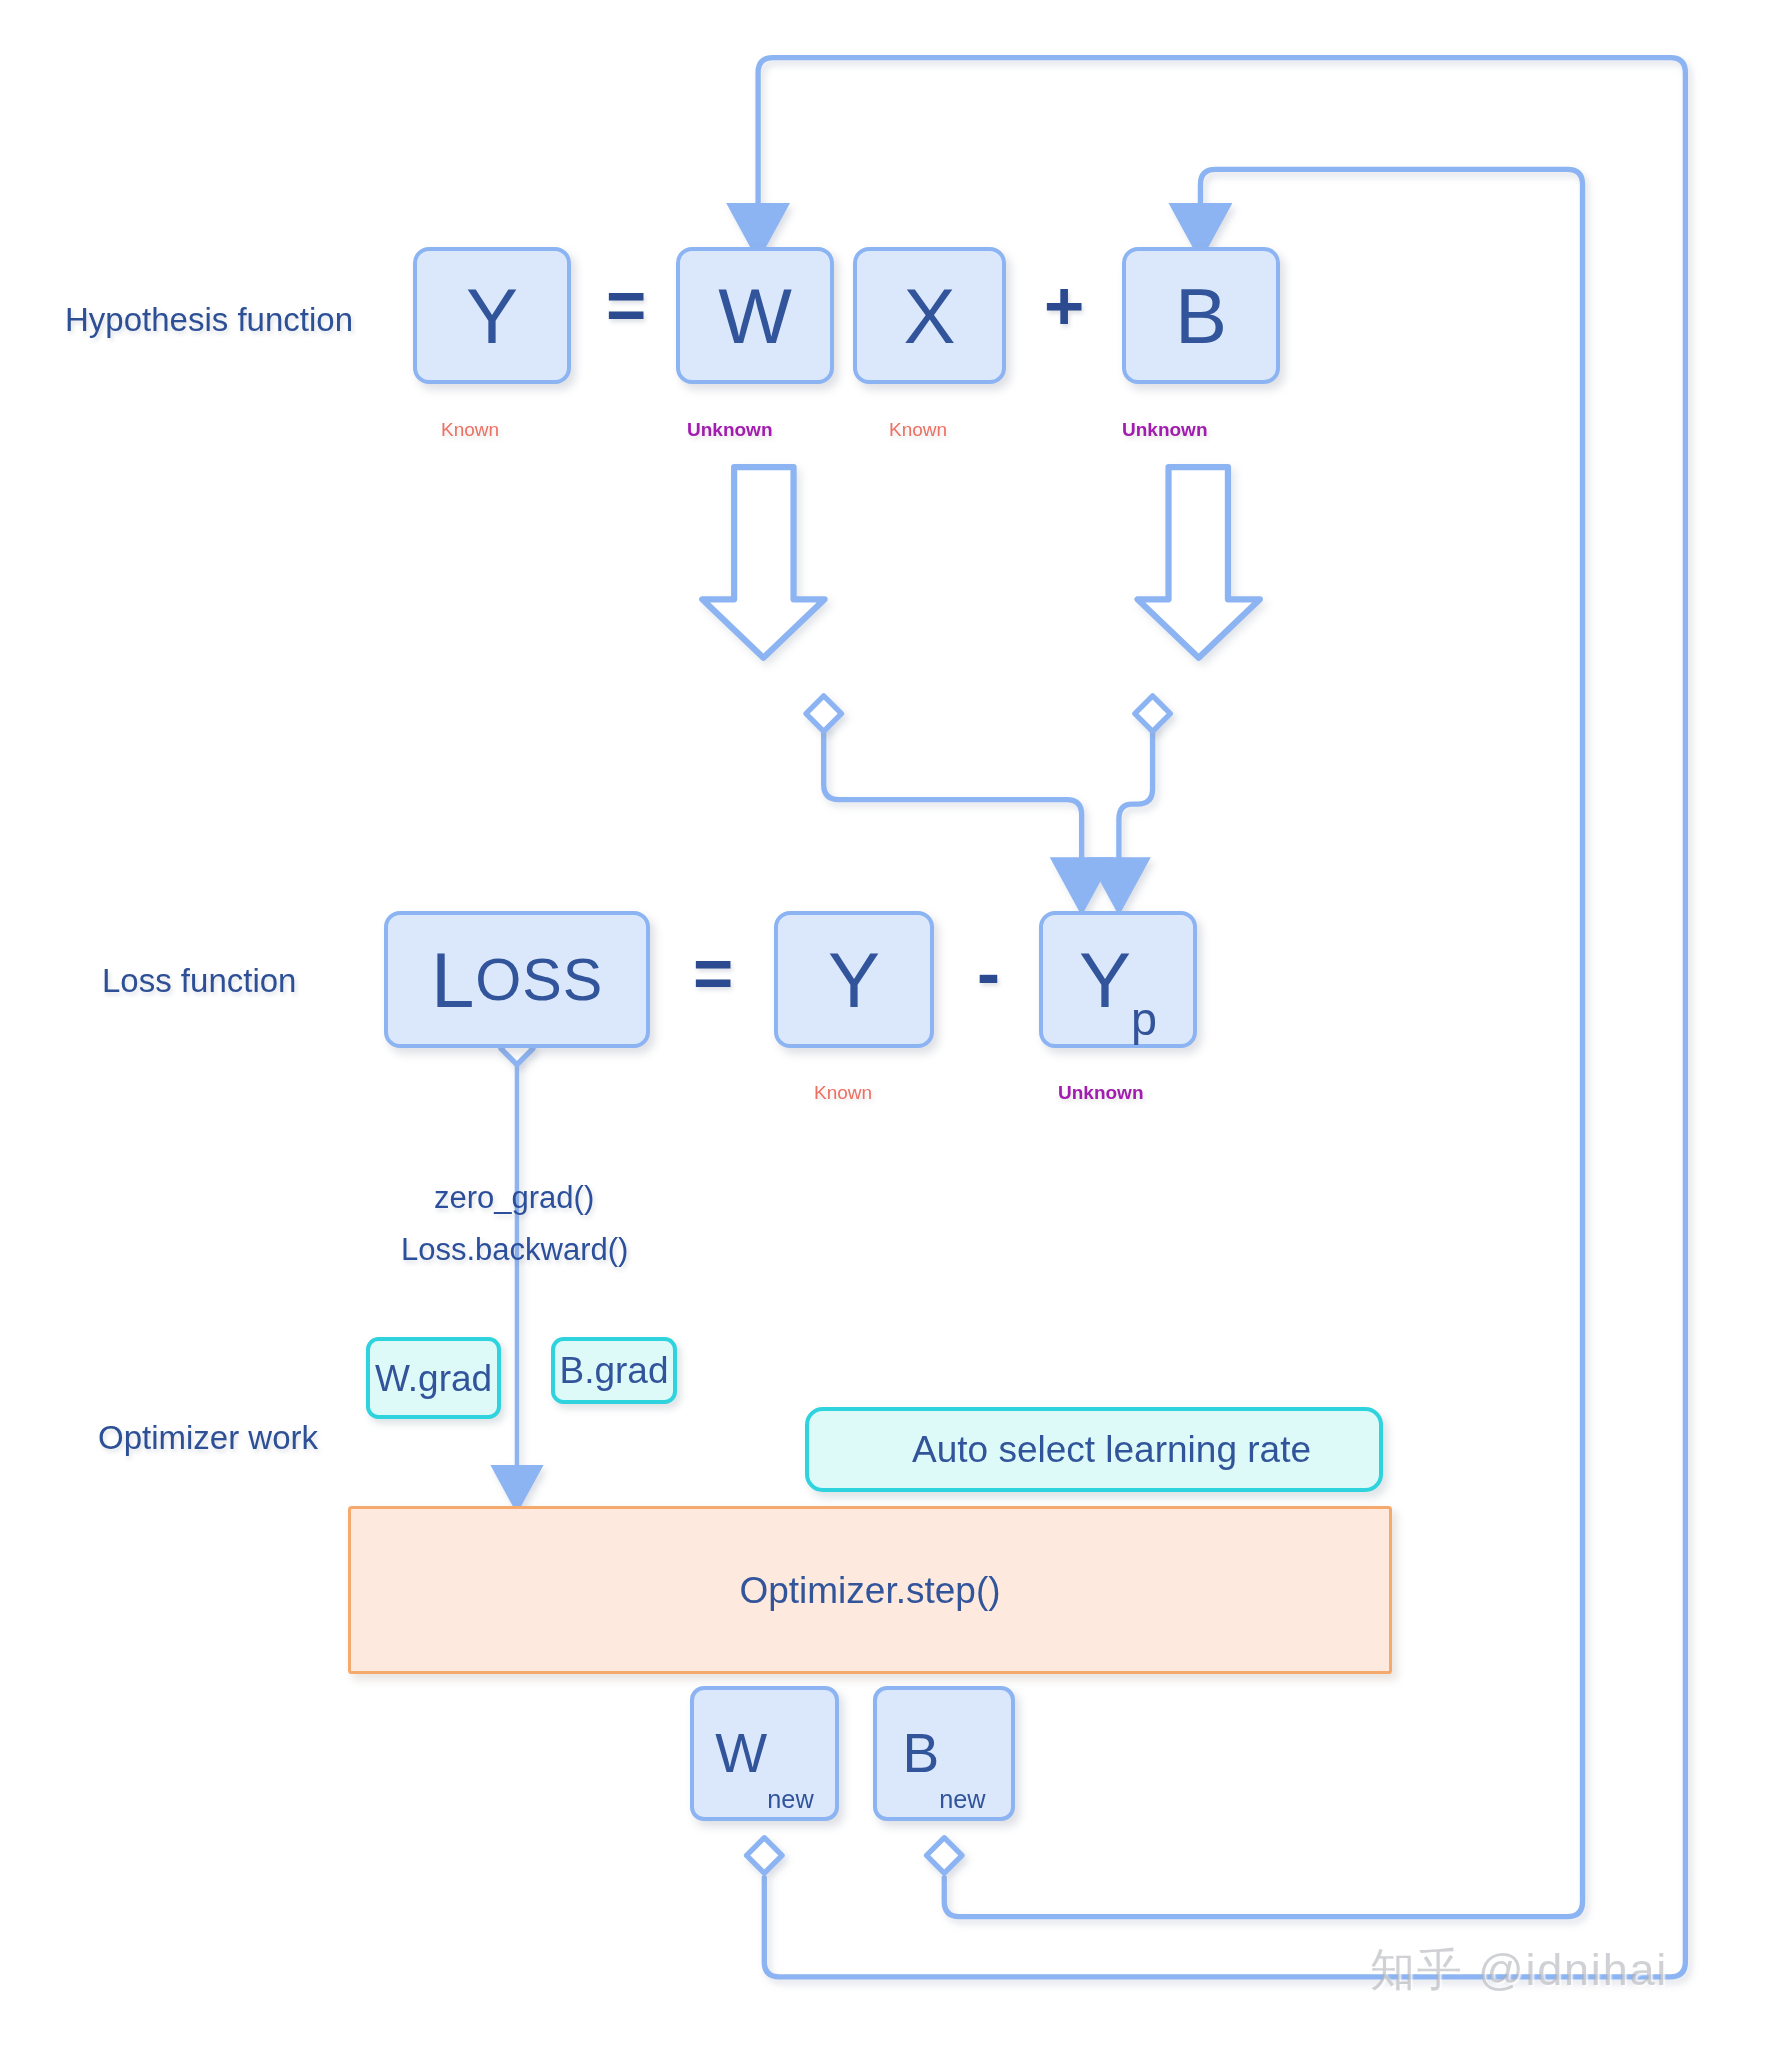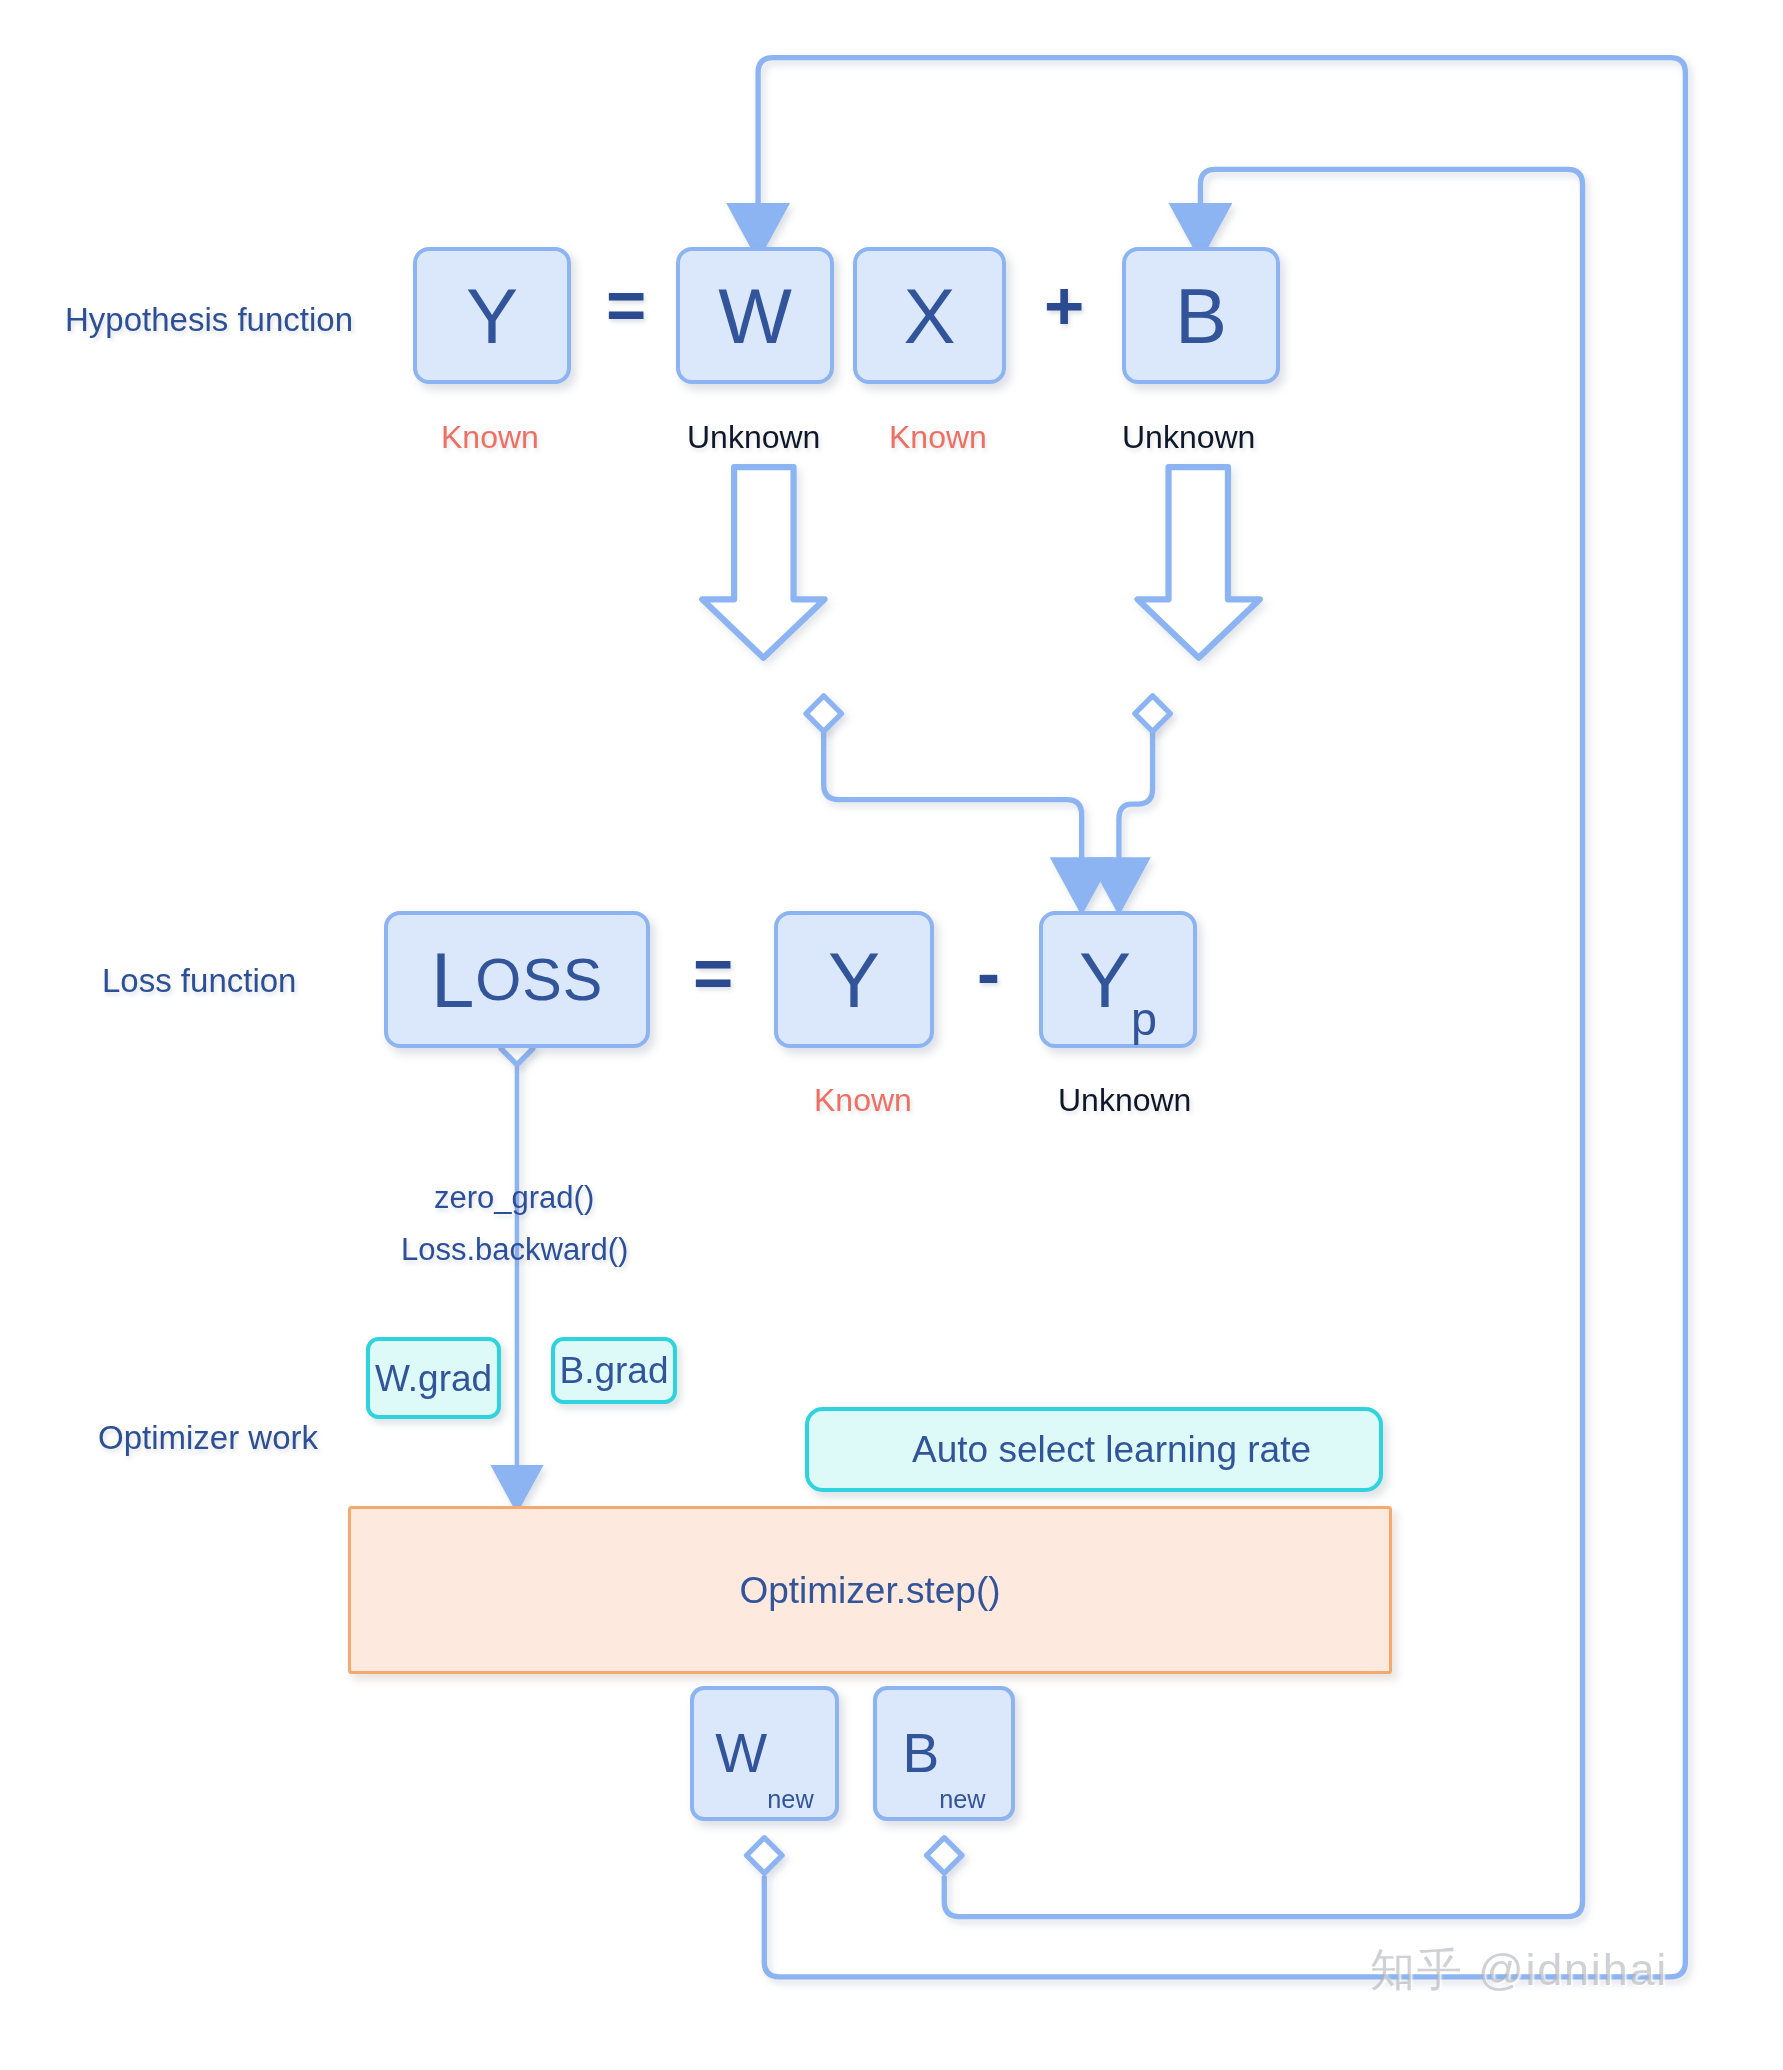--- a/index.html
+++ b/index.html
@@ -96,26 +96,26 @@
   }
   .oper {
     position: absolute;
     font-size: 69px;
     color: #2b4a8f;
     font-weight: bold;
     text-shadow: 1.8px 2.7px 4.4px rgba(120,130,150,0.25);
   }
   .tag {
     position: absolute;
-    font-size: 32px;
+    font-size: 19px;
     white-space: nowrap;
     text-shadow: 1.8px 2.7px 4.4px rgba(150,150,160,0.25);
   }
   .tag.known { color: #ef6f63; }
-  .tag.unknown { color: #0f172a; }
+  .tag.unknown { color: #a21caf; font-weight: bold; }
   .note {
     position: absolute;
     font-size: 33px;
     color: #2c4f9c;
     white-space: nowrap;
     text-shadow: 1.8px 2.7px 4.4px rgba(120,130,150,0.25);
   }
   .code {
     position: absolute;
     font-size: 31px;

